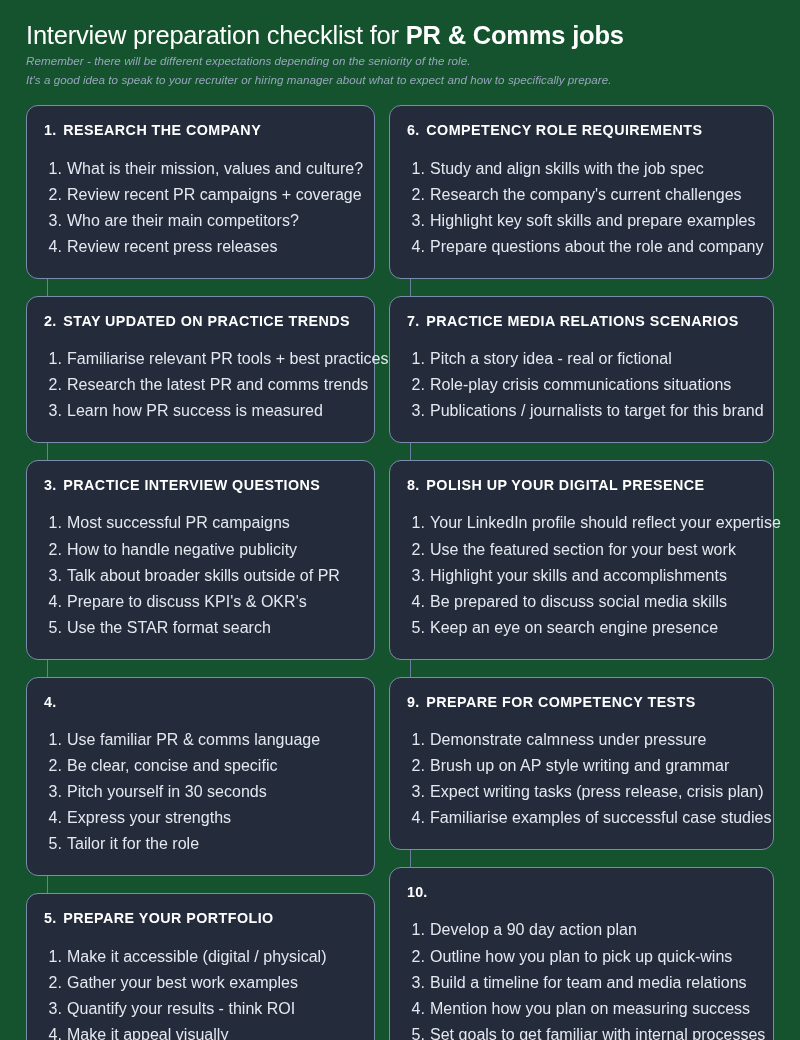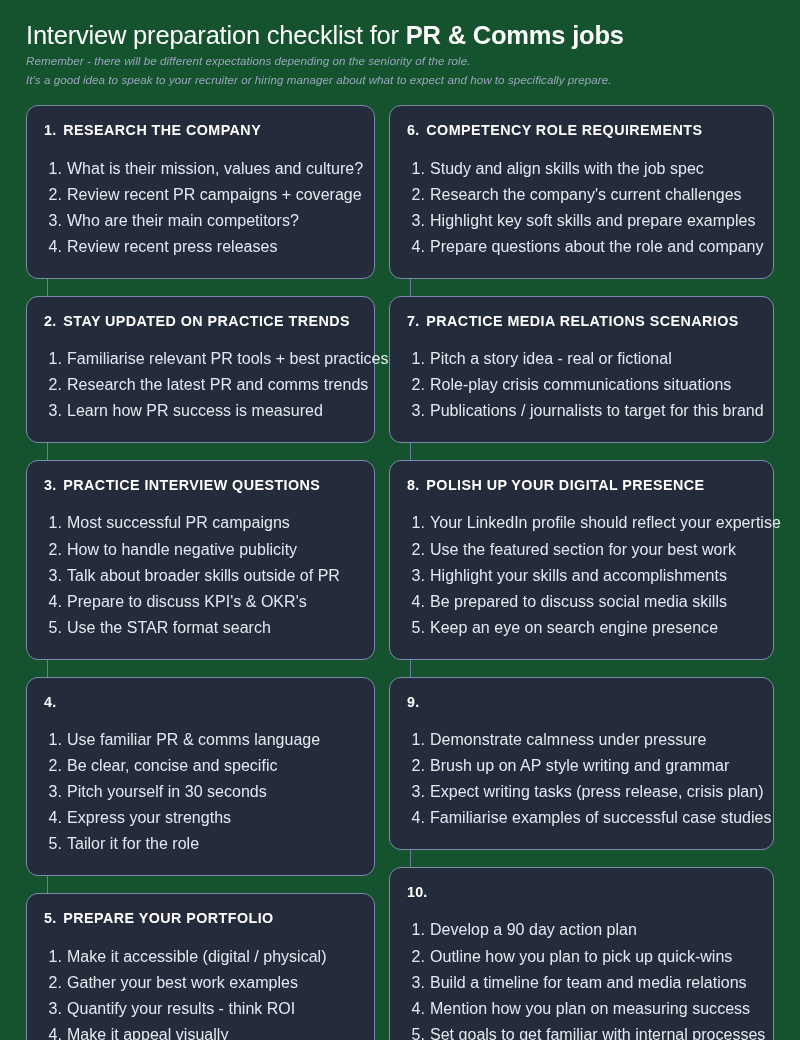--- a/index.html
+++ b/index.html
@@ -286,20 +286,21 @@
               <li>Your LinkedIn profile should reflect your expertise</li>
               <li>Use the featured section for your best work</li>
               <li>Highlight your skills and accomplishments</li>
               <li>Be prepared to discuss social media skills</li>
               <li>Keep an eye on search engine presence</li>
             </ol>
           </div>
           <div class="card">
             <div class="card-title">
               <span class="num">9.</span>
+              <span>PREPARE FOR COMPETENCY TESTS</span>
             </div>
             <ol class="card-list">
               <li>Demonstrate calmness under pressure</li>
               <li>Brush up on AP style writing and grammar</li>
               <li>Expect writing tasks (press release, crisis plan)</li>
               <li>Familiarise examples of successful case studies</li>
             </ol>
           </div>
           <div class="card">
             <div class="card-title">

